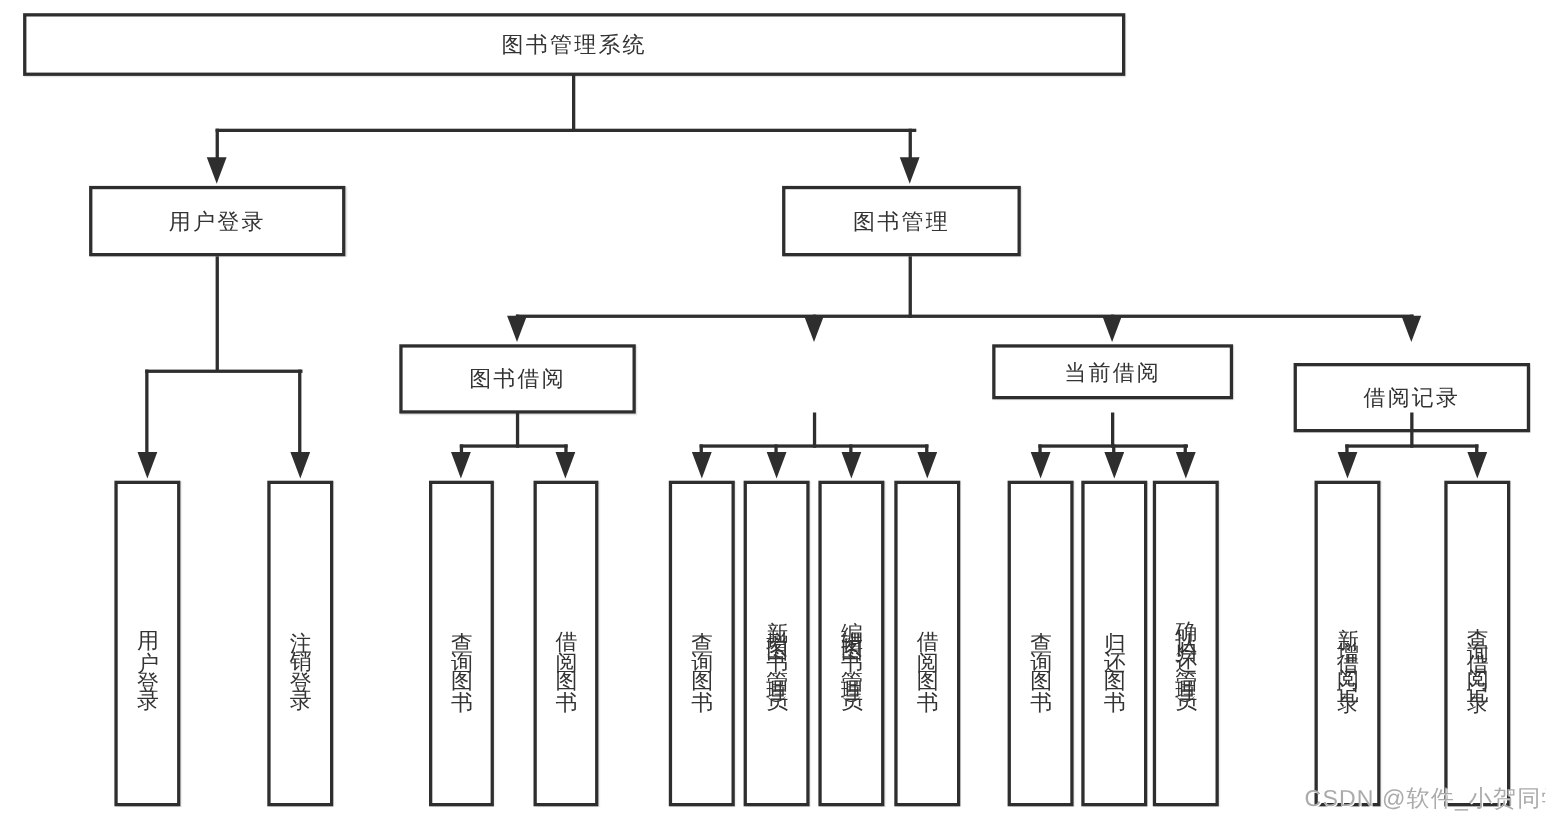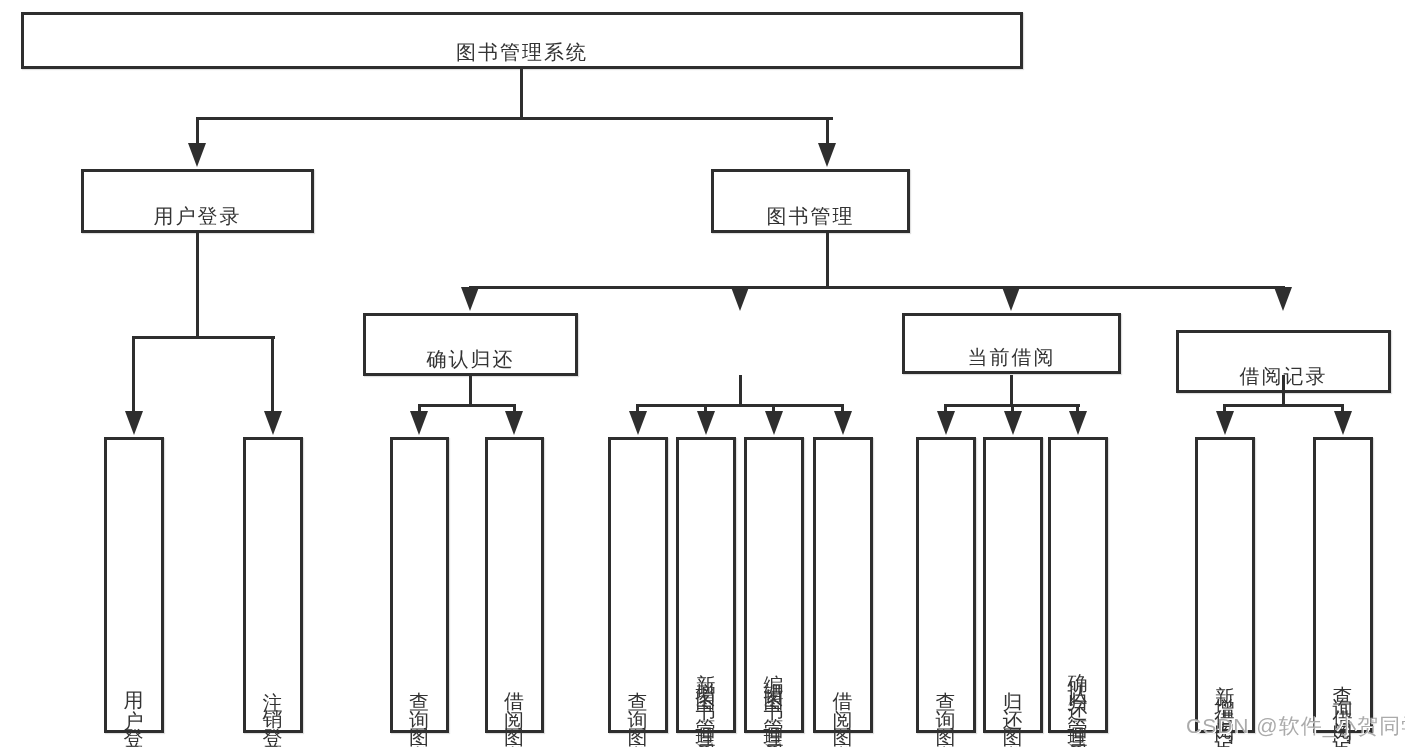--- a/index.html
+++ b/index.html
@@ -4,21 +4,21 @@
 <style>
   :root{
     --line:#2e2e2e; --box-border:#2e2e2e; --text:#333333;
     --watermark:#ababab; --background:#ffffff;
   }
   *{margin:0;padding:0;box-sizing:border-box}
   html,body{width:1405px;height:747px;background:var(--background,#fff);
     font-family:"Liberation Sans",sans-serif;}
   #stage{position:relative;width:1405px;height:747px;overflow:hidden;background:var(--background,#fff)}
   .node{position:absolute;border:3px solid var(--box-border,#2e2e2e);background:#fff;
-    display:flex;align-items:flex-end;justify-content:center;color:var(--text,#333);
+    display:flex;align-items:center;justify-content:center;color:var(--text,#333);
     box-shadow:1px 1px 1px rgba(0,0,0,0.12);}
   .node .lbl{font-size:20px;letter-spacing:2px;white-space:nowrap}
   .node .vlbl{writing-mode:vertical-rl;font-size:20px;line-height:1;}
   .ls4{letter-spacing:18px;margin-bottom:-18px}
   .ls6{letter-spacing:12px;margin-bottom:-12px}
   .ls9{letter-spacing:9px;margin-bottom:-9px}
   .hl{position:absolute;height:3px;background:var(--line,#2e2e2e)}
   .vl{position:absolute;width:3px;background:var(--line,#2e2e2e)}
   .ah{position:absolute;width:0;height:0;border-left:9px solid transparent;
 ingular border-right:9px solid transparent;border-top:24px solid var(--line,#2e2e2e)}
@@ -31,28 +31,28 @@
 
 <div id="stage">
 
   <div class="node" style="left:21px;top:12px;width:1002px;height:57px">
     <span class="lbl">图书管理系统</span>
   </div>
 
   <div class="node" style="left:81px;top:169px;width:233px;height:64px">
     <span class="lbl">用户登录</span>
   </div>
-  <div class="node" style="left:711px;top:169px;width:199px;height:64px">
+  <div class="node" style="left:711px;top:169px;width:217px;height:64px">
     <span class="lbl">图书管理</span>
   </div>
 
   <div class="node" style="left:363px;top:313px;width:215px;height:63px">
-    <span class="lbl">确认归还</span>
+    <span class="lbl">图书借阅</span>
   </div>
-  <div class="node" style="left:902px;top:313px;width:219px;height:61px">
+  <div class="node" style="left:902px;top:313px;width:219px;height:50px">
     <span class="lbl">当前借阅</span>
   </div>
   <div class="node" style="left:1176px;top:330px;width:215px;height:63px">
     <span class="lbl">借阅记录</span>
   </div>
 
   <div class="node" style="left:104px;top:437px;width:60px;height:296px">
     <span class="vlbl ls4">用户登录</span>
   </div>
   <div class="node" style="left:243px;top:437px;width:60px;height:296px">

